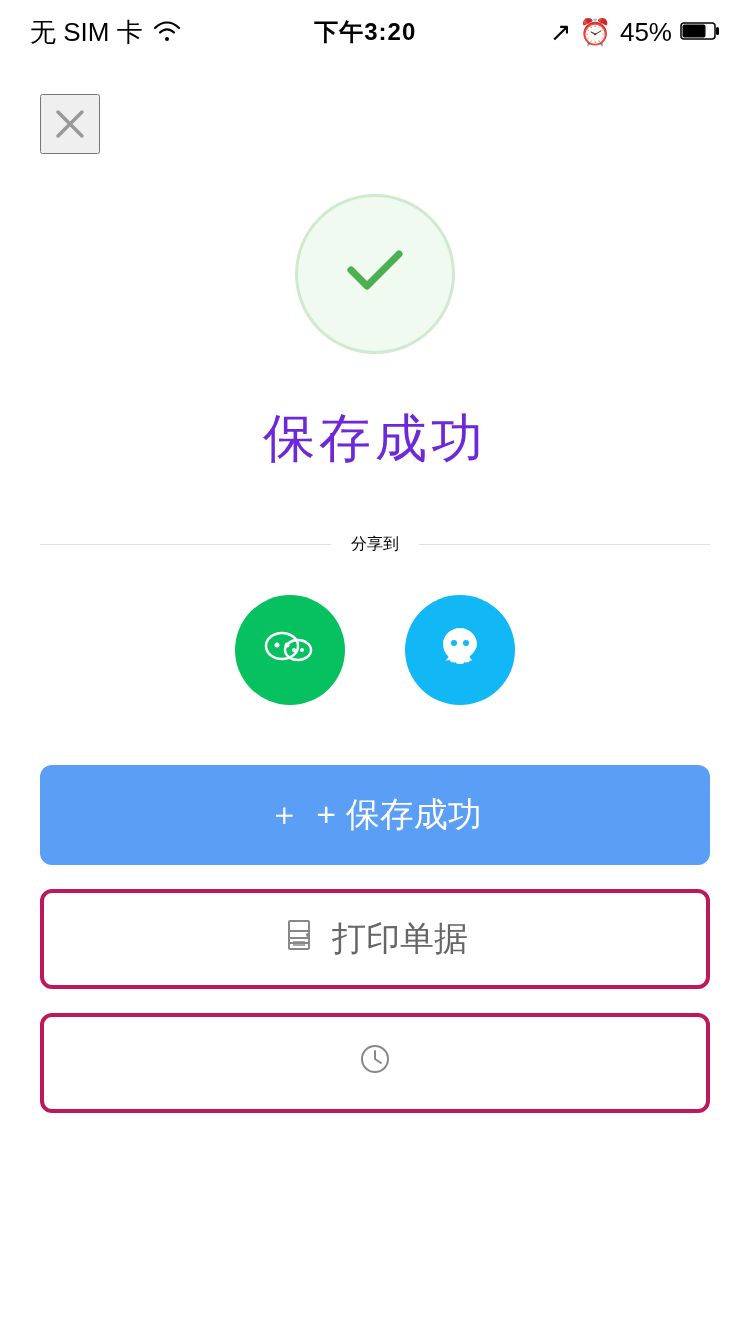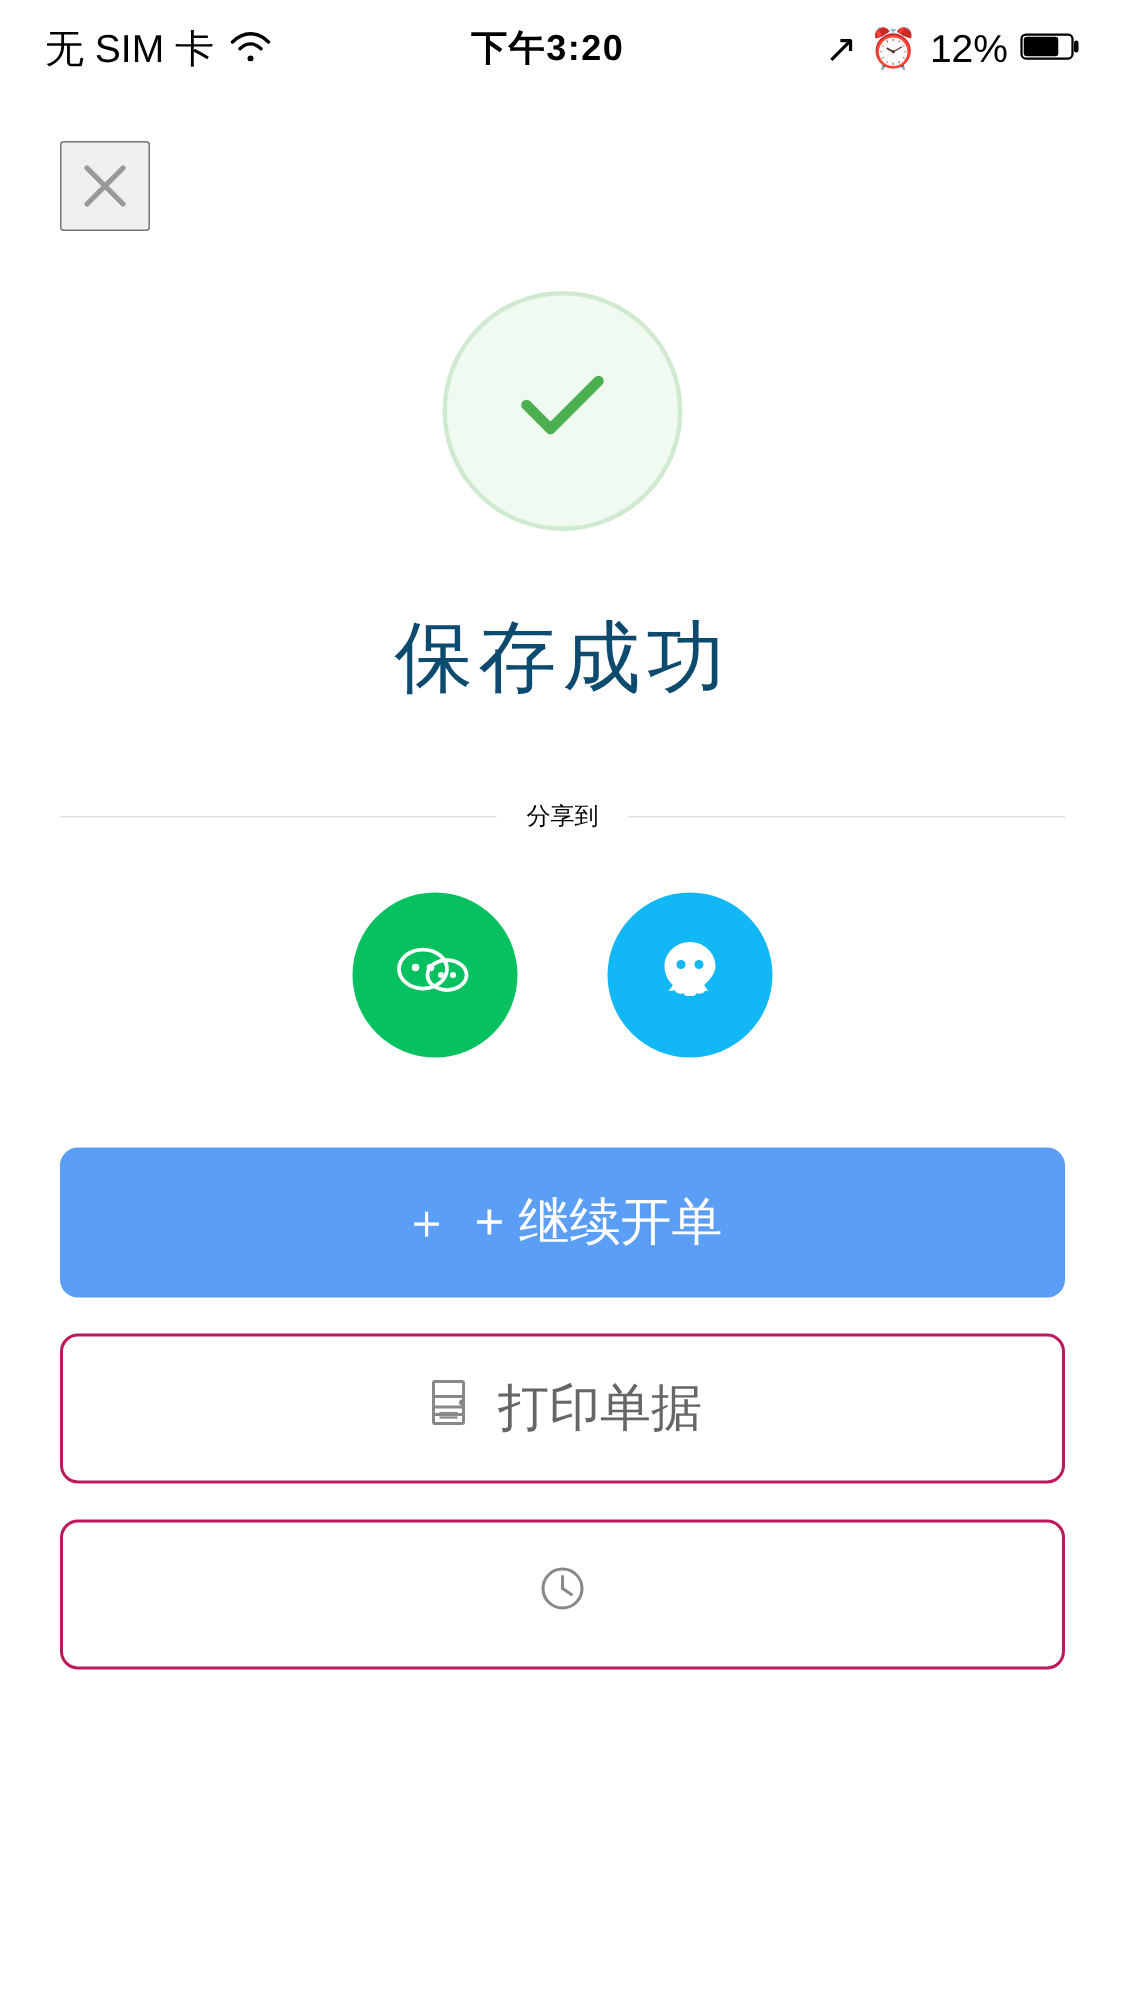--- a/index.html
+++ b/index.html
@@ -94,21 +94,21 @@
     .checkmark {
       color: #4CAF50;
       font-size: 80px;
       line-height: 1;
     }
 
     
     .success-title {
       font-size: 52px;
       font-weight: 500;
-      color: #0c4a6e;
+      color: #6d28d9;
       margin-bottom: 60px;
       letter-spacing: 4px;
     }
 
     
     .share-section {
       width: 100%;
       margin-bottom: 60px;
     }
 
@@ -177,21 +177,21 @@
 
     .btn-primary {
       background: #5B9EF5;
       color: #fff;
       font-weight: 500;
     }
 
     .btn-secondary {
       background: #fff;
       color: #666;
-      border: 2px solid #be185d;
+      border: 4px solid #be185d;
     }
 
     .btn-icon {
       font-size: 32px;
     }
   </style>
 </head>
 <body>
 
 <div class="status-bar">
@@ -202,21 +202,21 @@
         <path d="M14 18a2 2 0 1 1 0 4 2 2 0 0 1 0-4z" fill="#000"></path>
         <path d="M7 13.5C9 11.5 11.4 10.3 14 10.3s5 1.2 7 3.2" stroke="#000" stroke-width="2.2" stroke-linecap="round" fill="none"></path>
         <path d="M2 9C5.5 5.5 9.5 3.5 14 3.5s8.5 2 12 5.5" stroke="#000" stroke-width="2.2" stroke-linecap="round" fill="none"></path>
       </svg>
     </span>
   </div>
   <div class="status-center">下午3:20</div>
   <div class="status-right">
     <span>↗</span>
     <span>⏰</span>
-    <span>12%</span>
+    <span>45%</span>
     <span>
       <svg width="40" height="20" viewBox="0 0 40 20">
         <rect x="1" y="2" width="34" height="16" rx="3" ry="3" stroke="#000" stroke-width="1.5" fill="none"></rect>
         <rect x="2.5" y="3.5" width="23" height="13" rx="2" ry="2" fill="#000"></rect>
         <rect x="36" y="6" width="3" height="8" rx="1.5" fill="#000"></rect>
       </svg>
     </span>
   </div>
 </div>
 
@@ -266,21 +266,21 @@
           <circle cx="36" cy="23" r="3" fill="#12B7F5"></circle>
         </svg>
       </button>
     </div>
   </div>
 
   <div class="action-buttons">
 
     <button class="btn btn-primary">
       <span class="btn-icon">＋</span>
-      <span>+ 继续开单</span>
+      <span>+ 保存成功</span>
     </button>
 
     <button class="btn btn-secondary">
       <span class="btn-icon">
         <svg width="34" height="34" viewBox="0 0 34 34" fill="none">
           <rect x="7" y="3" width="20" height="10" rx="1" stroke="#888" stroke-width="2" fill="none"></rect>
           <rect x="7" y="20" width="20" height="11" rx="1" stroke="#888" stroke-width="2" fill="none"></rect>
           <path d="M7 13h20v12H7z" stroke="#888" stroke-width="2" fill="none"></path>
           <circle cx="26" cy="17" r="2" fill="#888"></circle>
           <line x1="11" y1="24" x2="23" y2="24" stroke="#888" stroke-width="1.5"></line>

